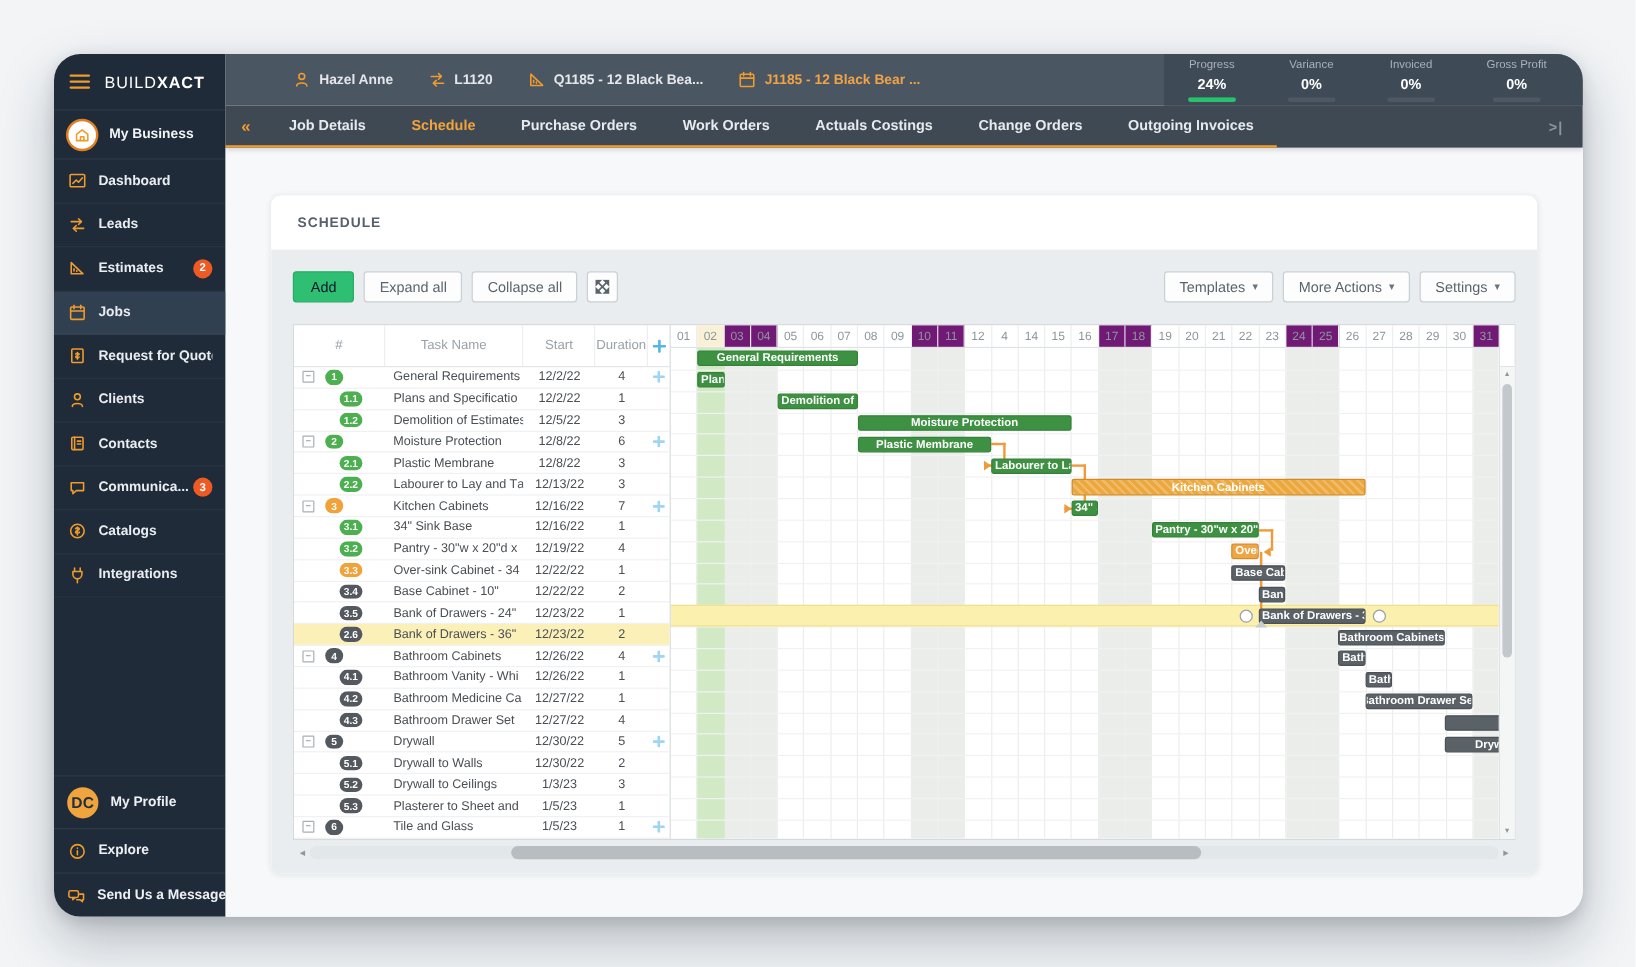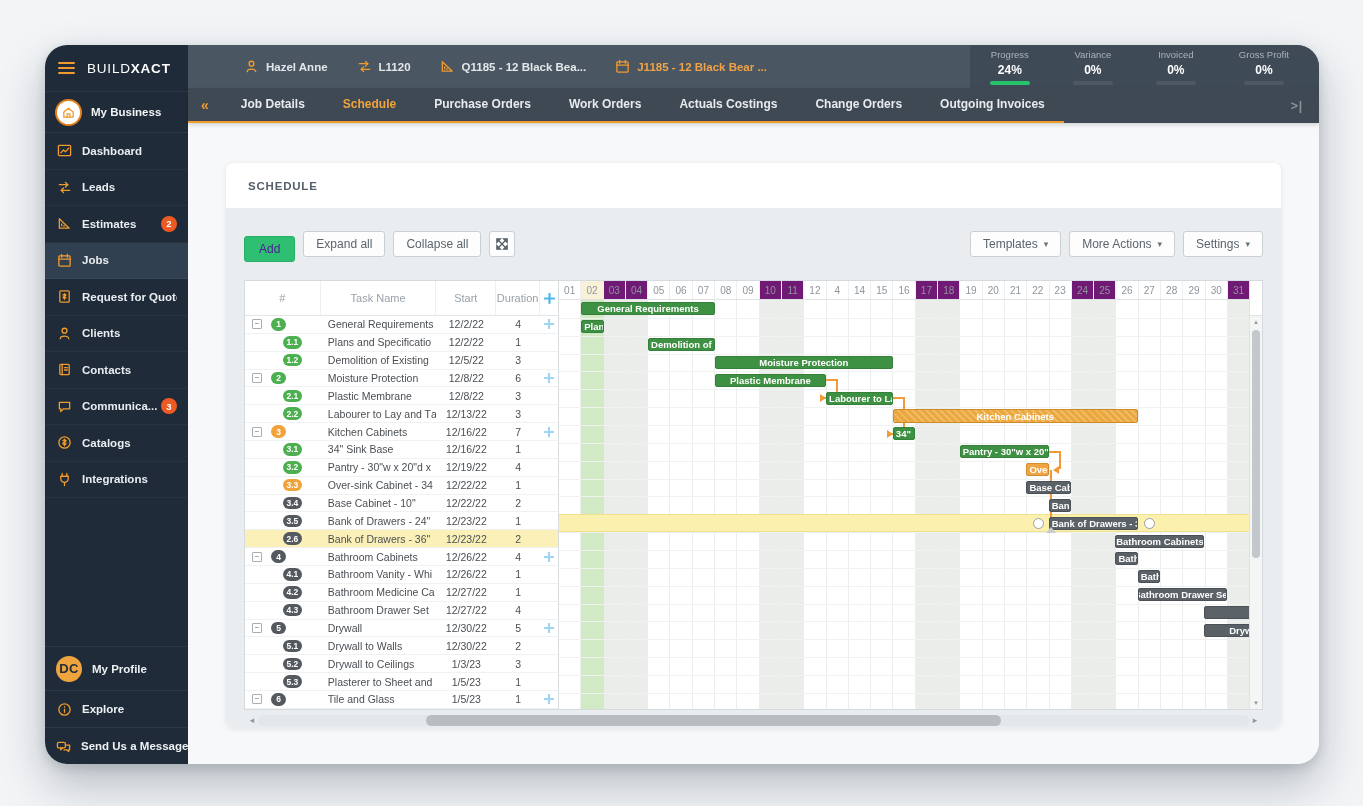--- a/index.html
+++ b/index.html
@@ -62,21 +62,21 @@
 
   .content { flex:1; background:#f6f8f9; padding:40px 38px 0 38px; min-height:0; }
   .card { background:#fff; border-radius:8px; box-shadow:0 1px 5px rgba(40,50,60,.10); height:565px; display:flex; flex-direction:column; overflow:hidden; }
   .card-head { height:45px; display:flex; align-items:center; padding-left:22px; background:#fff; flex-shrink:0; }
   .card-title { font-size:11.5px; font-weight:700; letter-spacing:.8px; color:#55606c; }
   .card-body { flex:1; background:#e9edef; padding:18px 18px 10px 18px; display:flex; flex-direction:column; min-height:0; }
 
   .toolbar { display:flex; align-items:center; margin-bottom:18px; flex-shrink:0; }
   .btn { height:26px; border-radius:3px; font-size:12px; display:flex; align-items:center; padding:0 12px;
     background:#fdfdfd; border:1px solid #c9d0d4; color:#5a646d; cursor:pointer; margin-right:8px; white-space:nowrap; }
-  .btn.green { background:#2ebf72; border-color:#27ad66; color:#4c1d95; padding:0 14px;margin-top:10px; }
+  .btn.green { background:#2ebf72; border-color:#27ad66; color:#0f172a; padding:0 14px; }
   .btn.icon-only { width:26px; padding:0; justify-content:center; }
   .btn .caret { margin-left:6px; font-size:9px; color:#6a747d; }
   .toolbar-right { margin-left:auto; display:flex; }
   .toolbar-right .btn:last-child { margin-right:0; }
 
   
   .grid { display:flex; background:#fff; border:1px solid #d4dadd; height:430px; flex-shrink:0; min-width:0; }
   .ttable { width:314px; flex-shrink:0; border-right:1px solid #d8dde0; display:flex; flex-direction:column; }
   .thead { height:35px; display:flex; align-items:stretch; border-bottom:1px solid #e2e6e8; color:#9aa2a9; font-size:11px; flex-shrink:0; }
   .th { display:flex; align-items:center; justify-content:center; border-right:1px solid #edeff0; }
@@ -451,21 +451,21 @@
                     </div>
                     <div class="c name">Plans and Specificatio</div>
                     <div class="c start">12/2/22</div>
                     <div class="c dur">1</div>
                     <div class="c plus"></div>
                   </div>
                   <div class="trow">
                     <div class="c num sub">
                       <span class="badge green">1.2</span>
                     </div>
-                    <div class="c name">Demolition of Existing</div>
+                    <div class="c name">Demolition of Estimates</div>
                     <div class="c start">12/5/22</div>
                     <div class="c dur">3</div>
                     <div class="c plus"></div>
                   </div>
                   <div class="trow">
                     <div class="c num">
                       <span class="minus-box">−</span>
                       <span class="badge green">2</span>
                     </div>
                     <div class="c name">Moisture Protection</div>

